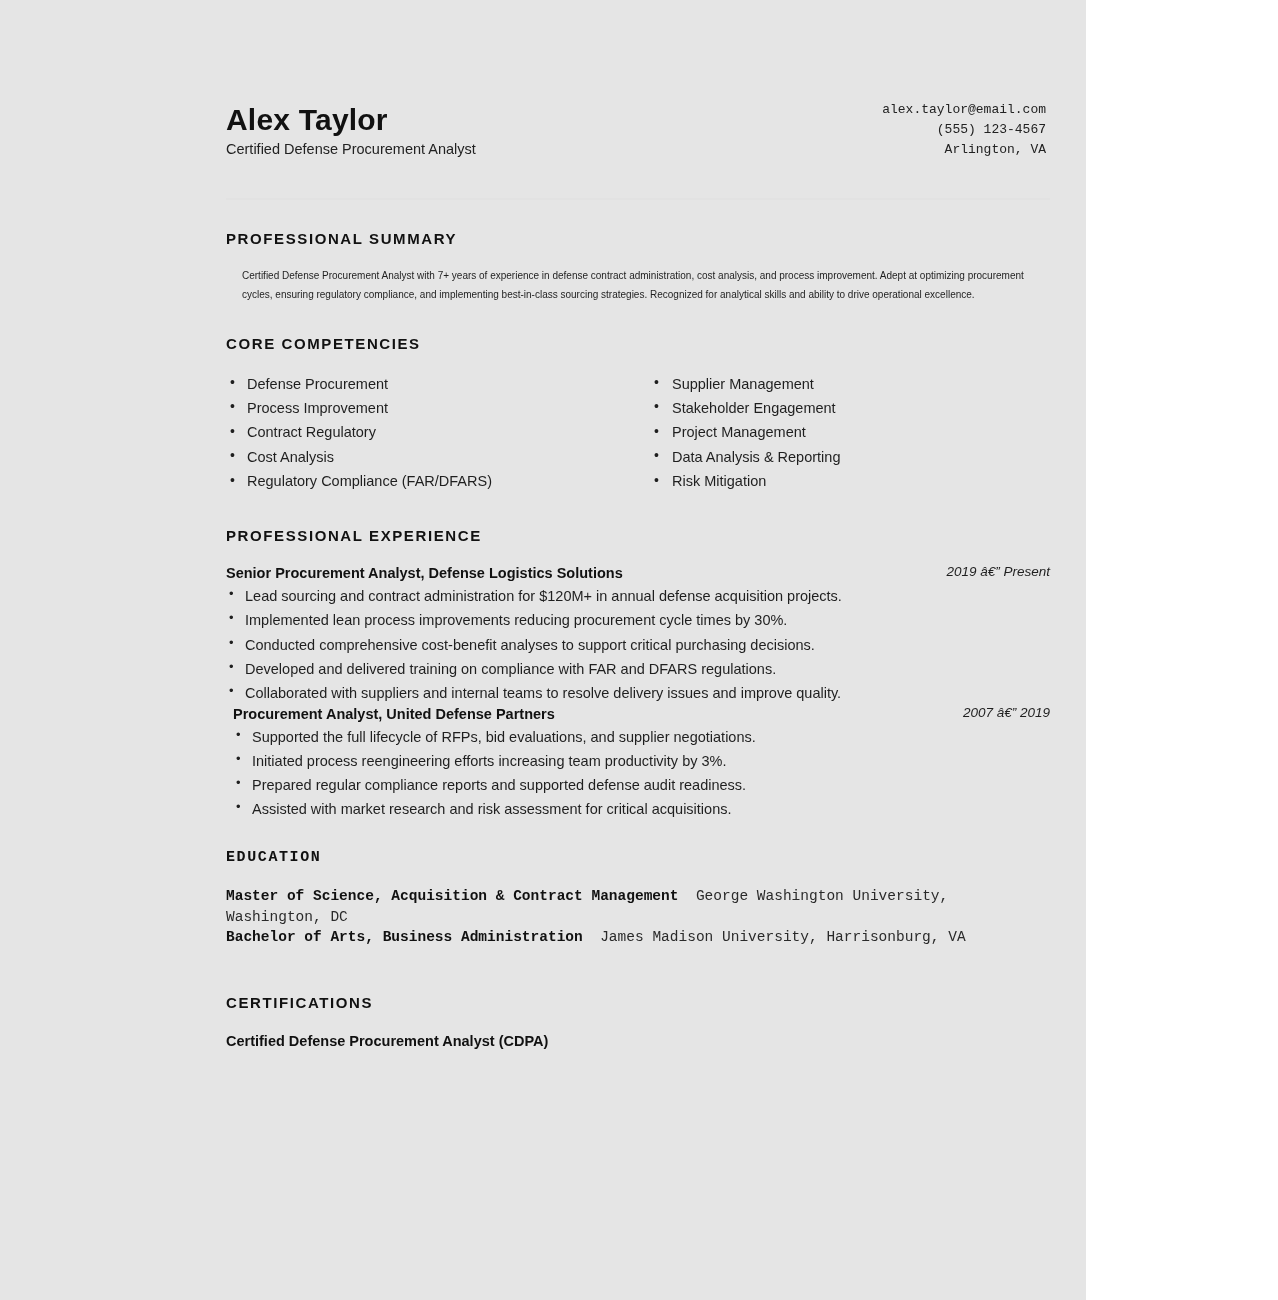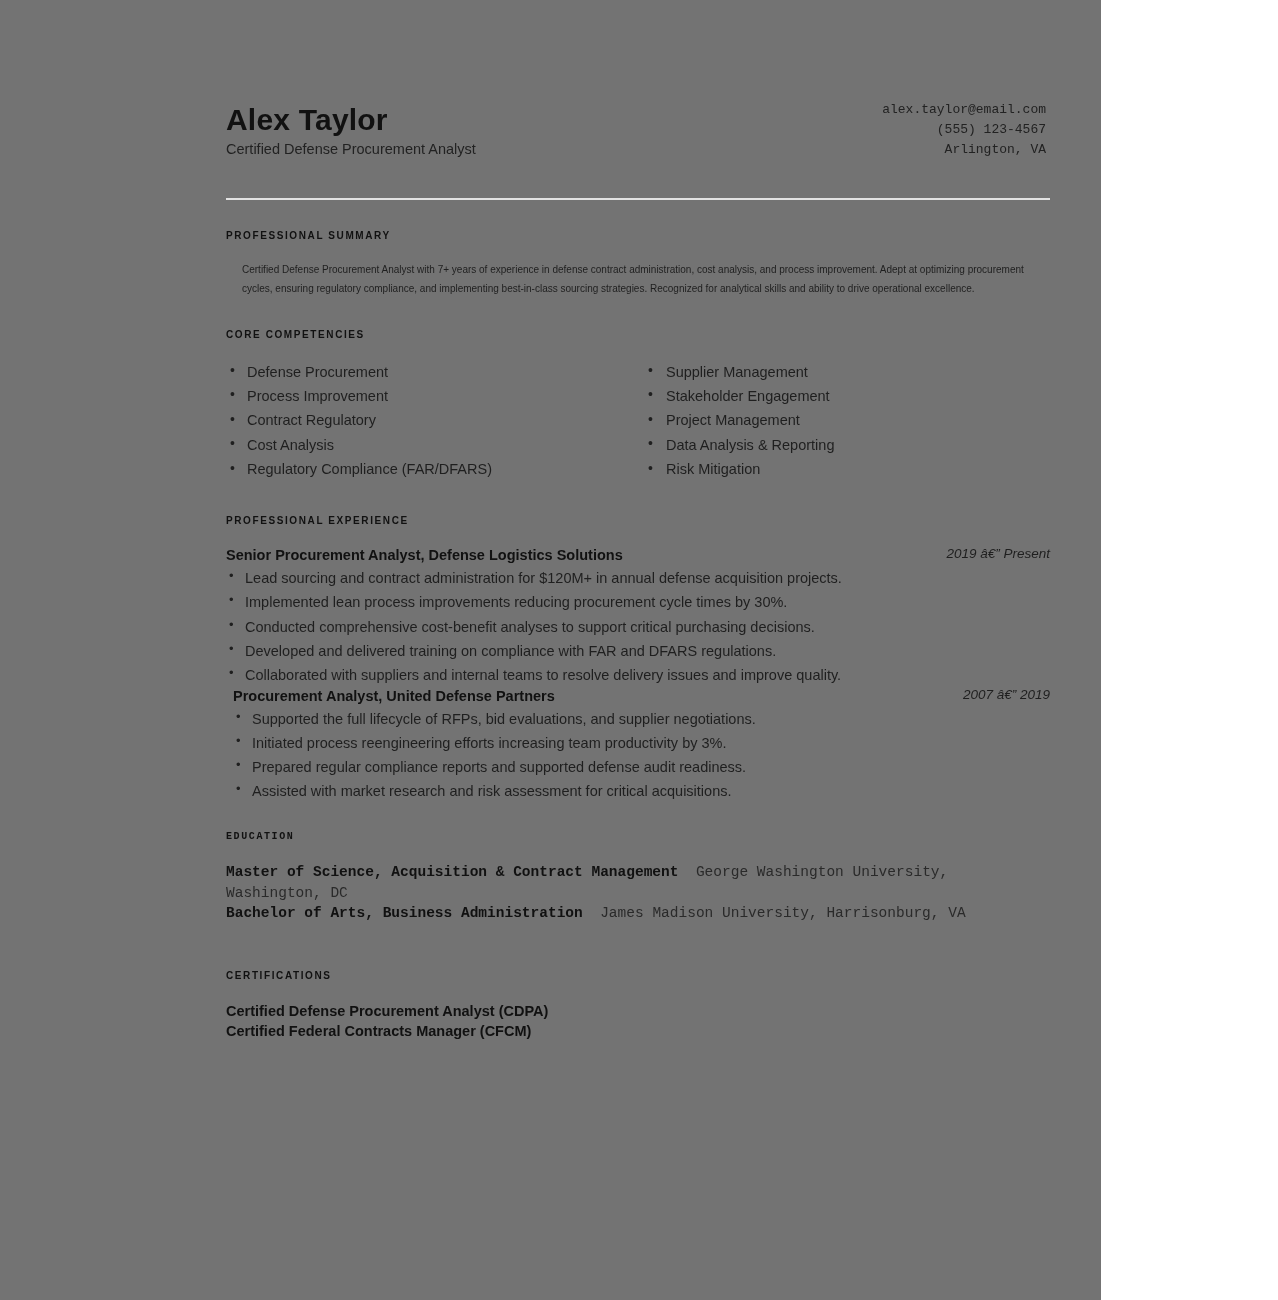--- a/index.html
+++ b/index.html
@@ -12,22 +12,21 @@
     width: 1278px;
     height: 1300px;
     font-family: "Liberation Sans", sans-serif;
     color: #1a1a1a;
     -webkit-font-smoothing: antialiased;
   }
   .page {
     position: relative;
     width: 1086px;
     height: 1300px;
-    background: #737373;
-    padding-left: 15px;
+    background: #e5e5e5;
   }
   .sheet {
     position: absolute;
     left: 226px;
     top: 0;
     width: 824px;
   }
 
   
   .header {
@@ -66,41 +65,41 @@
     margin-top: 30px;
     border: 0;
     border-top: 2px solid #e2e2e2;
     height: 0;
     width: 824px;
   }
 
   
   .section { margin-top: 30px; }
   .section-title {
-    font-size: 10px;
+    font-size: 15px;
     font-weight: bold;
     letter-spacing: 1.6px;
     color: #111111;
     margin: 0 0 20px 0;
     text-transform: uppercase;
   }
 
   .summary {
     font-size: 10px;
     line-height: 1.88;
     color: #1f1f1f;
     margin: 16px;
     max-width: 818px;
   }
 
   
   .comp-grid {
     display: grid;
     grid-template-columns: 414px 1fr;
-    column-gap: 4px;
+    column-gap: 10px;
   }
   .comp-list {
     list-style: none;
     margin: 0;
     padding: 0;
   }
   .comp-list li {
     position: relative;
     font-size: 14.5px;
     line-height: 1.68;
@@ -271,17 +270,16 @@
         <span class="edu-degree">Master of Science, Acquisition &amp; Contract Management</span><span class="edu-school">&nbsp; </span><span class="edu-school">George Washington University, Washington, DC</span>
       </div>
       <div class="edu-line">
         <span class="edu-degree">Bachelor of Arts, Business Administration</span><span class="edu-school">&nbsp; </span><span class="edu-school">James Madison University, Harrisonburg, VA</span>
       </div>
     </div>
 
     <div class="section sp-cert">
       <h2 class="section-title">CERTIFICATIONS</h2>
       <div class="cert-line">Certified Defense Procurement Analyst (CDPA)</div>
-      <div class="cert-line">Certified Federal Contracts Manager (CFCM)</div>
     </div>
 
   </div>
 </div>
 
 </body></html>

